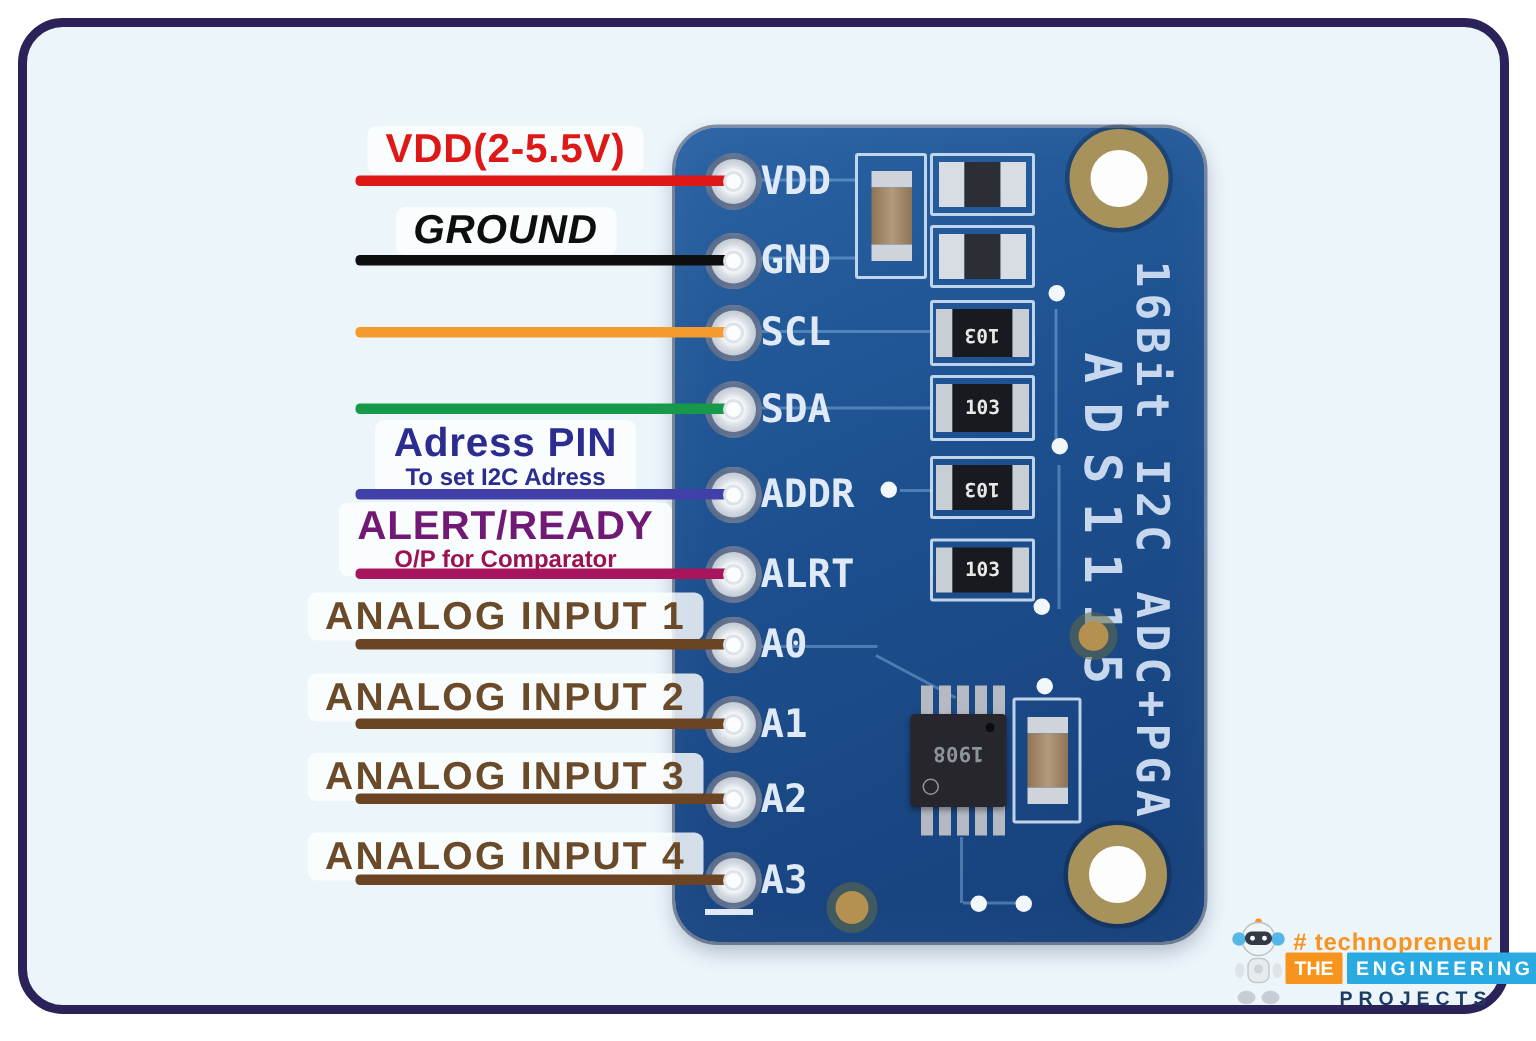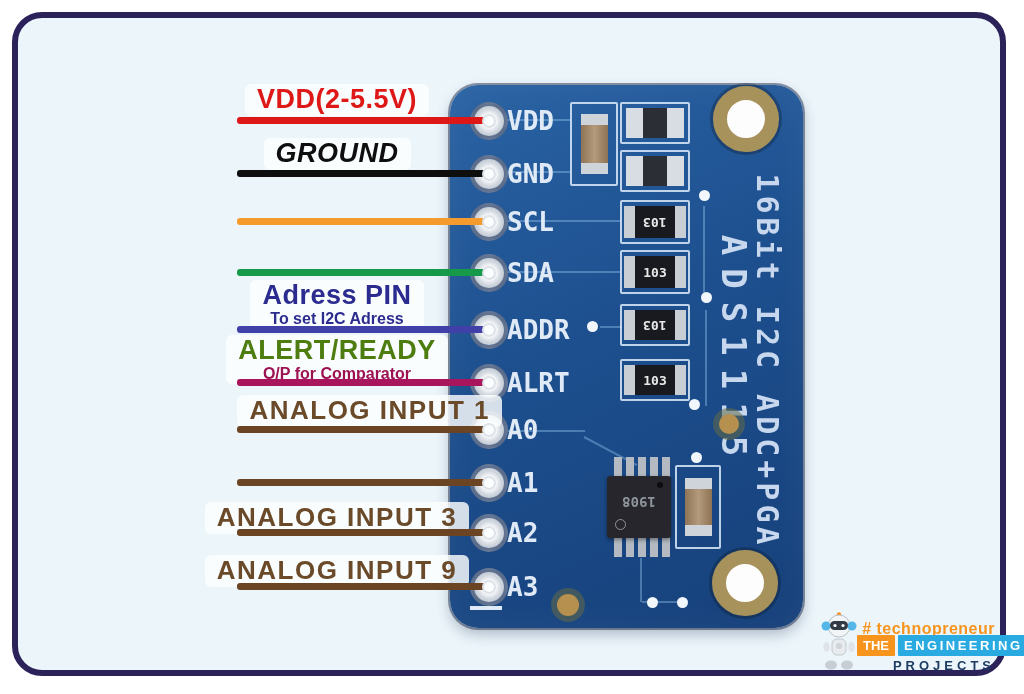--- a/index.html
+++ b/index.html
@@ -230,32 +230,35 @@
     <span class="patch"><span class="main-lbl" style="color: rgb(14, 14, 14);">GROUND</span></span>
   </div>
   <div class="row-label" style="top:280px;">
     <span class="patch">
       <span class="main-lbl" style="display: block; color: rgb(44, 44, 144);">Adress PIN</span>
       <span class="sub-lbl" style="display: block; color: rgb(44, 44, 144);">To set I2C Adress</span>
     </span>
   </div>
   <div class="row-label" style="top:335px;">
     <span class="patch">
-      <span class="main-lbl" style="display: block; color: #4d7c0f;">ALERT/READY</span>
+      <span class="main-lbl" style="display: block; color: #701a75;">ALERT/READY</span>
       <span class="sub-lbl" style="display: block; color: rgb(156, 17, 80);">O/P for Comparator</span>
     </span>
   </div>
-  <div class="row-label analog" style="top:395px;text-align:right;">
+  <div class="row-label analog" style="top:395px;">
     <span class="patch"><span class="main-lbl" style="color: rgb(106, 74, 41);">ANALOG INPUT 1</span></span>
+  </div>
+  <div class="row-label analog" style="top:449px;">
+    <span class="patch"><span class="main-lbl" style="color: rgb(106, 74, 41);">ANALOG INPUT 2</span></span>
   </div>
   <div class="row-label analog" style="top:502px;">
     <span class="patch"><span class="main-lbl" style="color: rgb(106, 74, 41);">ANALOG INPUT 3</span></span>
   </div>
   <div class="row-label analog" style="top:555px;">
-    <span class="patch"><span class="main-lbl" style="color: rgb(106, 74, 41);">ANALOG INPUT 9</span></span>
+    <span class="patch"><span class="main-lbl" style="color: rgb(106, 74, 41);">ANALOG INPUT 4</span></span>
   </div>
 
   <div id="logo">
     <svg id="robot" width="40" height="62" viewBox="0 0 40 62">
       <circle cx="20" cy="2.5" r="2.2" fill="#f7941d"></circle>
       <circle cx="20" cy="14" r="11" fill="#f2f5f7" stroke="#b9c2ca"></circle>
       <circle cx="7" cy="14" r="4.5" fill="#55b7e8"></circle>
       <circle cx="33" cy="14" r="4.5" fill="#55b7e8"></circle>
       <rect x="11" y="9" width="18" height="9" rx="4.5" fill="#323a45"></rect>
       <circle cx="16" cy="13.5" r="1.6" fill="#ffffff"></circle>

